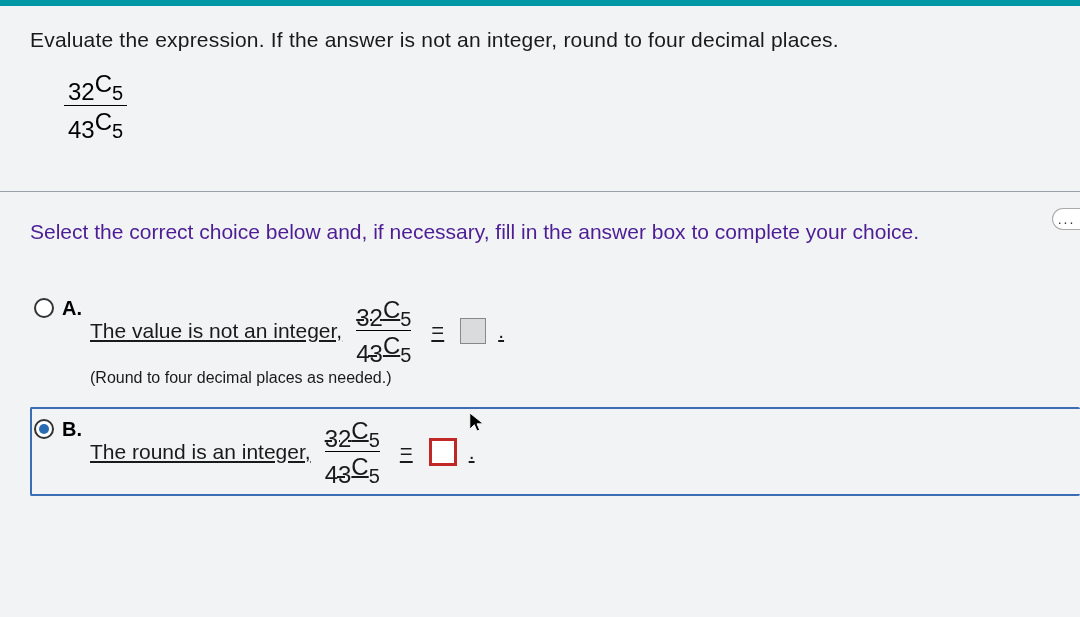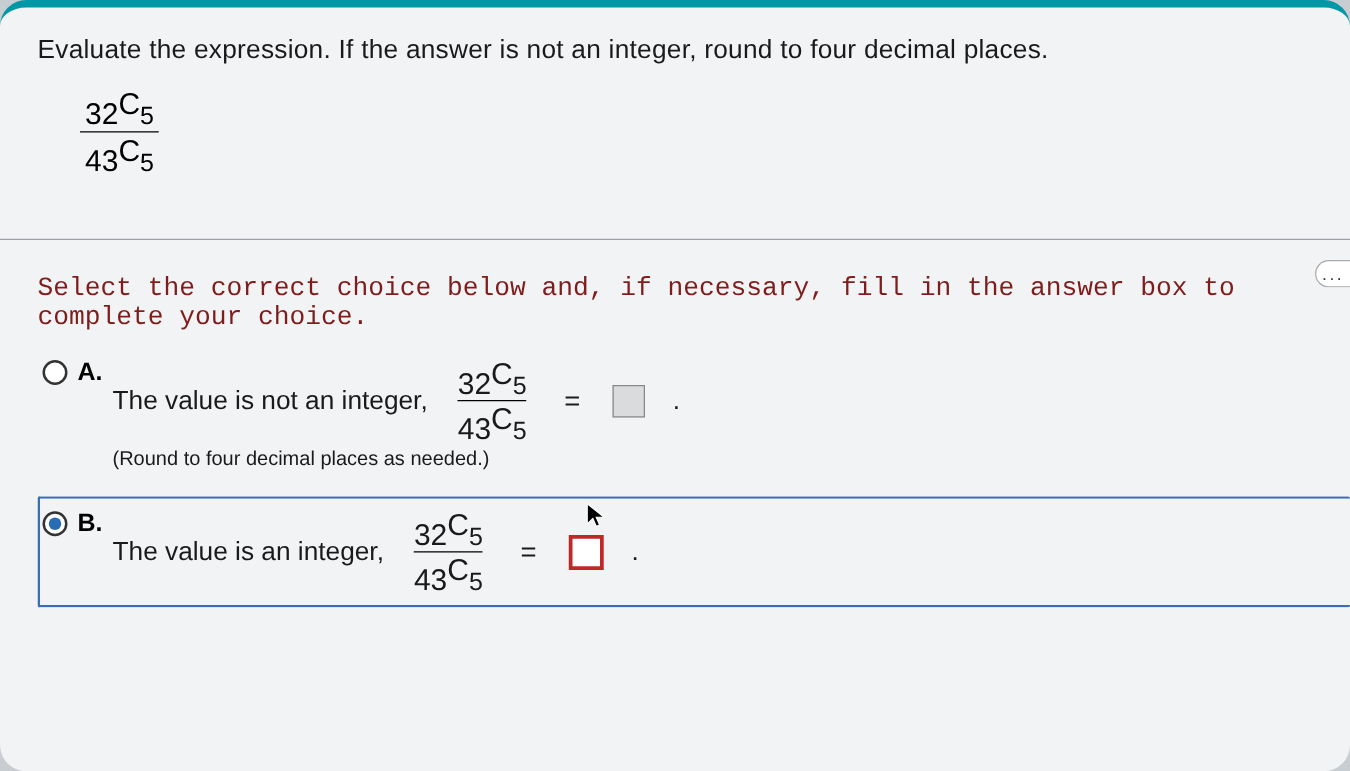--- a/index.html
+++ b/index.html
@@ -12,21 +12,20 @@
     height: 617px;
     overflow: hidden;
   }
   .page {
     background: #f2f3f4;
     margin: 0;
     border-top: 6px solid #0097a7;
     min-height: 617px;
     padding: 22px 30px 0 30px;
     position: relative;
-    border-radius: 21px;
   }
   .prompt {
     font-size: 21px;
     color: #1a1a1a;
     margin-bottom: 18px;
     letter-spacing: 0.2px;
   }
   .formula {
     margin-left: 34px;
     margin-bottom: 50px;
@@ -42,23 +41,22 @@
   .comb .n { font-size: 24px; vertical-align: sub; position: relative; top: 3px;}
   .comb .C { font-size: 24px; }
   .comb .k { font-size: 20px; vertical-align: sub; position: relative; top: 3px;}
   .divider {
     border: none;
     border-top: 1.5px solid #9aa0a5;
     margin: 0 -30px 28px -30px;
   }
   .instruction {
     font-size: 21px;
-    color: #7f1d1d;
-    margin-bottom: 10px;
-    font-family: Liberation Mono, monospace;
+    color: #4c1d95;
+    margin-bottom: 42px;
   }
   .choice {
     display: flex;
     align-items: flex-start;
     margin-bottom: 10px;
     padding: 10px 0 10px 4px;
   }
   .choice.selected {
     border: 2px solid #3b6db5;
     border-radius: 2px;
@@ -92,21 +90,22 @@
     margin-top: 1px;
   }
   .choice-body {
     font-size: 21px;
     color: #1a1a1a;
   }
   .choice-line {
     display: flex;
     align-items: center;
     flex-wrap: wrap;
-    gap: 18px;
+    gap: 8px;
+    text-decoration: underline;
   }
   .inline-frac {
     display: inline-block;
     text-align: center;
     vertical-align: middle;
     margin: 0 6px;
   }
   .inline-frac .num { display:block; font-size: 20px; padding-bottom: 1px;}
   .inline-frac .den { display:block; font-size: 20px; border-top: 1.5px solid #000; padding-top: 1px;}
   .eq { margin: 0 6px; font-size: 22px; }
@@ -200,21 +199,21 @@
       </div>
       <div class="hint">(Round to four decimal places as needed.)</div>
     </div>
   </div>
 
   <div class="choice selected">
     <span class="radio checked"></span>
     <span class="letter">B.</span>
     <div class="choice-body">
       <div class="choice-line" style="position:relative;">
-        <span>The value is an integer, </span>
+        <span>The round is an integer, </span>
         <span class="inline-frac">
           <span class="num comb">
             <span class="n">32</span><span class="C">C</span><span class="k">5</span>
           </span>
           <span class="den comb">
             <span class="n">43</span><span class="C">C</span><span class="k">5</span>
           </span>
         </span>
         <span class="eq">=</span>
         <svg class="cursor" viewBox="0 0 20 24" style="left:378px; top:-6px;">

